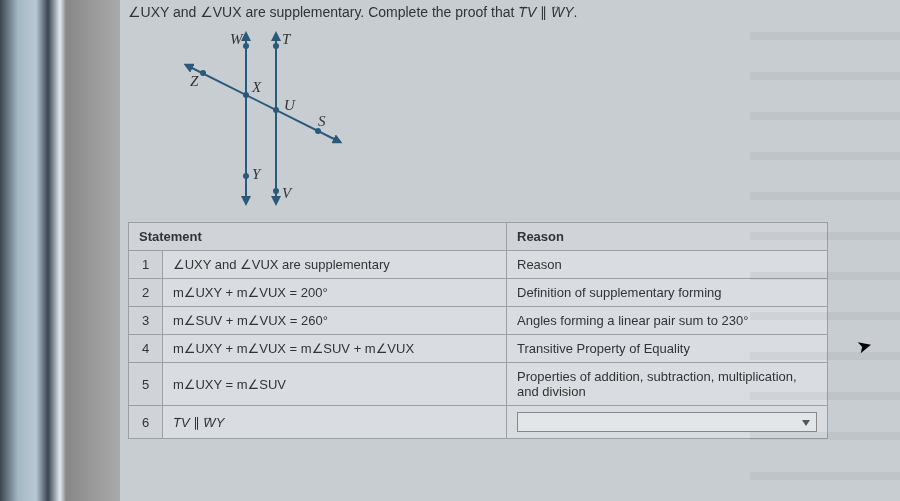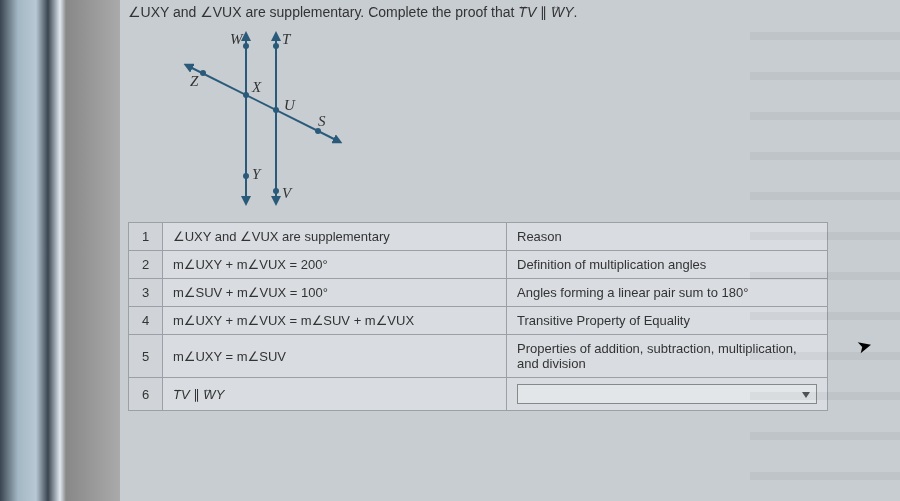--- a/index.html
+++ b/index.html
@@ -61,34 +61,38 @@
       <text class="lbl" x="84" y="66">X</text>
       <text class="lbl" x="116" y="84">U</text>
       <text class="lbl" x="150" y="100">S</text>
       <text class="lbl" x="84" y="153">Y</text>
       <text class="lbl" x="114" y="172">V</text>
     </svg>
   </div>
 
   <table>
     <tbody>
+        <tr>
+      <th colspan="2">Statement</th>
+      <th>Reason</th>
+    </tr>
     <tr>
       <td class="num">1</td>
       <td>∠UXY and ∠VUX are supplementary</td>
       <td class="reason">Reason</td>
     </tr>
     <tr>
       <td class="num">2</td>
       <td>m∠UXY + m∠VUX = 200°</td>
-      <td class="reason">Definition of multiplication angles</td>
+      <td class="reason">Definition of supplementary forming</td>
     </tr>
     <tr>
       <td class="num">3</td>
-      <td>m∠SUV + m∠VUX = 100°</td>
-      <td class="reason">Angles forming a linear pair sum to 180°</td>
+      <td>m∠SUV + m∠VUX = 260°</td>
+      <td class="reason">Angles forming a linear pair sum to 230°</td>
     </tr>
     <tr>
       <td class="num">4</td>
       <td>m∠UXY + m∠VUX = m∠SUV + m∠VUX</td>
       <td class="reason">Transitive Property of Equality</td>
     </tr>
     <tr>
       <td class="num">5</td>
       <td>m∠UXY = m∠SUV</td>
       <td class="reason">Properties of addition, subtraction, multiplication, and division</td>

